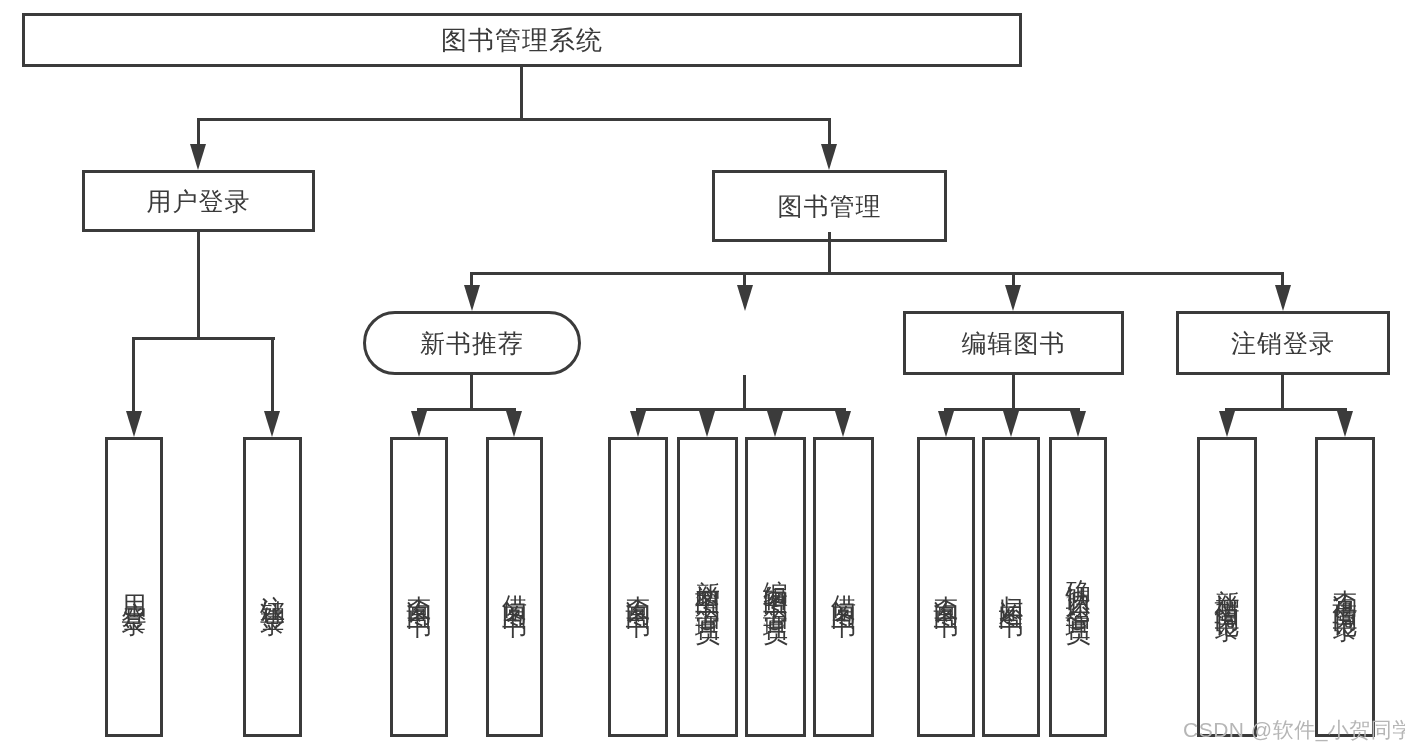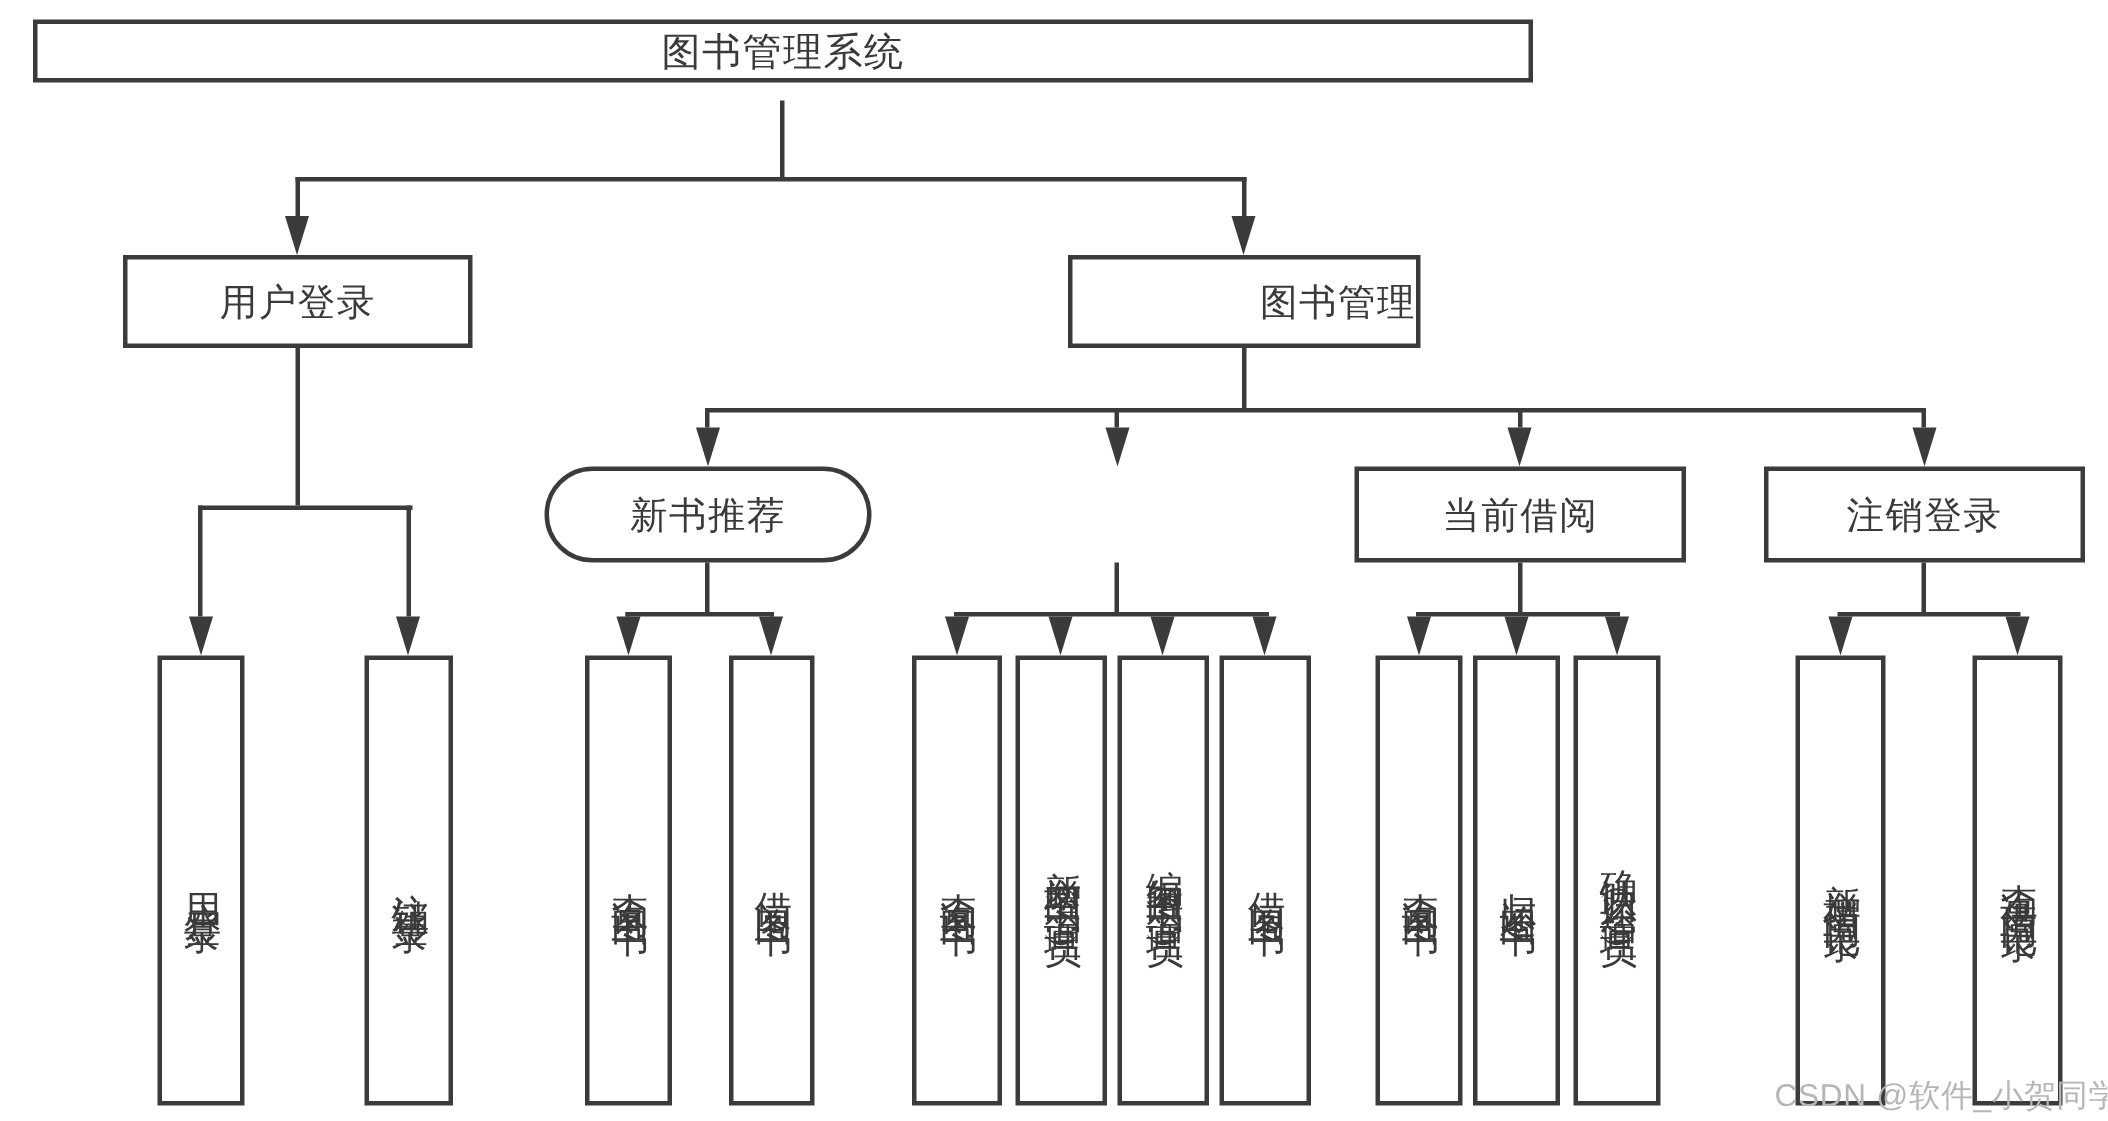--- a/index.html
+++ b/index.html
@@ -50,36 +50,36 @@
     letter-spacing:0.5px;
     z-index:10;
     white-space:nowrap;
   }
 </style>
 </head>
 <body>
 
 <div id="stage">
 
-  <div class="hbox root-box" style="left:22px;top:13px;width:1000px;height:42px;">
+  <div class="hbox root-box" style="left:22px;top:13px;width:1000px;height:54px;">
     <span>图书管理系统</span>
   </div>
 
   <div class="hbox" style="left:82px;top:170px;width:233px;height:62px;">
     <span>用户登录</span>
   </div>
-  <div class="hbox" style="left:712px;top:170px;width:235px;height:62px;justify-content:flex-end;">
+  <div class="hbox" style="left:712px;top:170px;width:235px;height:72px;">
     <span>图书管理</span>
   </div>
 
   <div class="hbox" style="left:363px;top:311px;width:218px;height:64px;border-radius:32px;">
     <span>新书推荐</span>
   </div>
   <div class="hbox" style="left:903px;top:311px;width:221px;height:64px;">
-    <span>当前借阅</span>
+    <span>编辑图书</span>
   </div>
   <div class="hbox" style="left:1176px;top:311px;width:214px;height:64px;">
     <span>注销登录</span>
   </div>
 
   <div class="vbox" style="left:105px;top:437px;width:58px;height:300px;">
     <span class="vtext">用户登录</span>
   </div>
   <div class="vbox" style="left:243px;top:437px;width:59px;height:300px;">
     <span class="vtext">注销登录</span>

